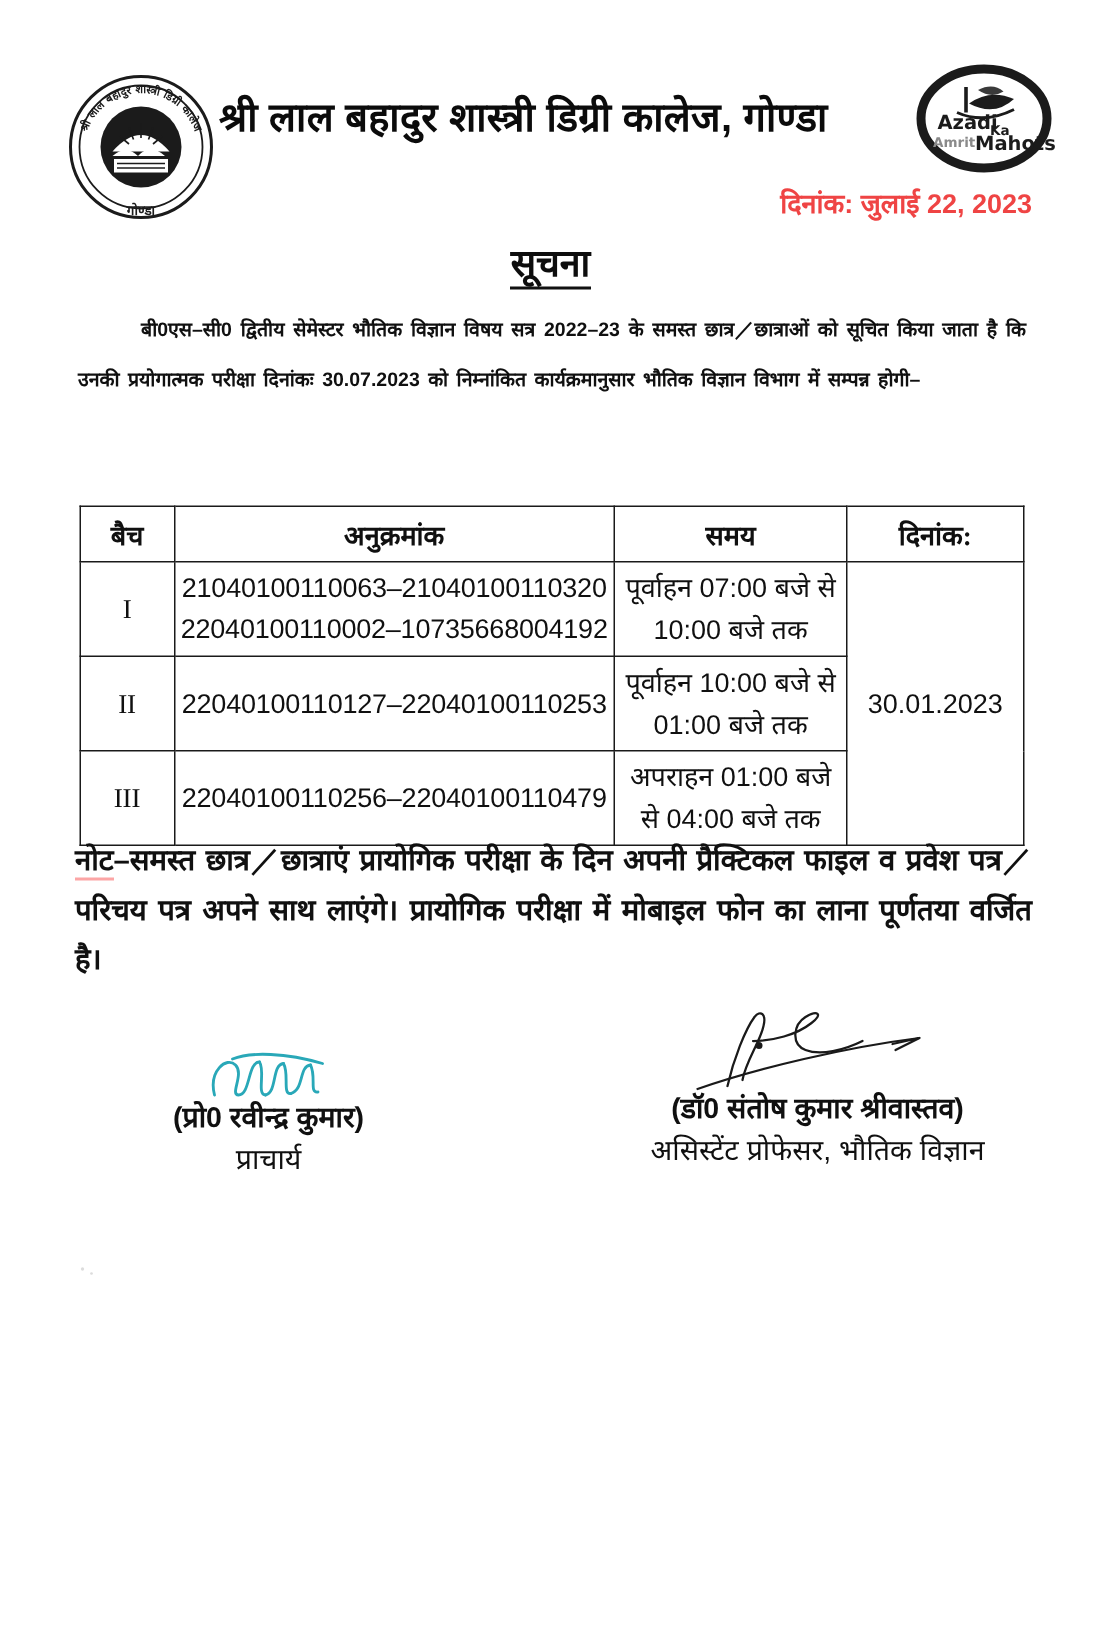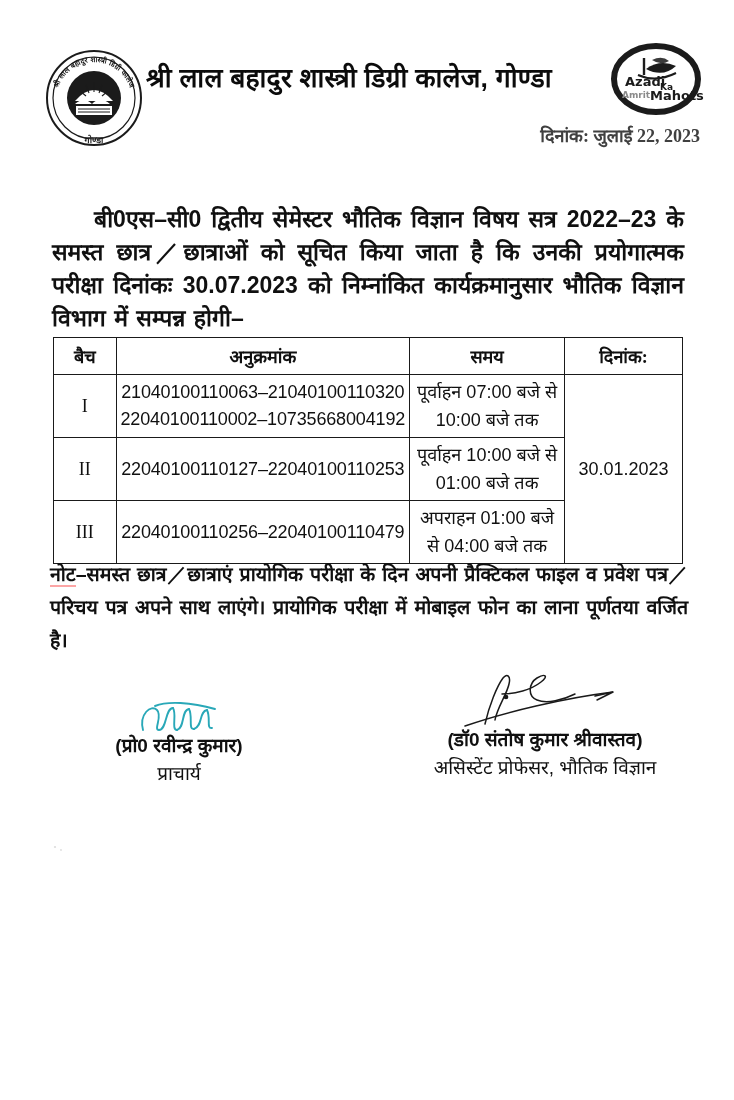--- a/index.html
+++ b/index.html
@@ -59,25 +59,24 @@
     width: 96px;
     height: 74px;
   }
 
   .date-line {
     position: absolute;
     left: 0;
     top: 123px;
     width: 688px;
     text-align: right;
-    font-family: Liberation Serif, serif;
+    font-family: Liberation Sans, sans-serif;
     font-size: 18px;
     font-weight: 600;
-    color: #404040;
-    margin-left: 12px;
+    color: #ef4444;
   }
 
   
   .notice-heading {
     position: absolute;
     left: 0;
     top: 157px;
     width: 734px;
     text-align: center;
     font-family: "Liberation Sans", "DejaVu Sans", sans-serif;
@@ -90,21 +89,21 @@
     padding-bottom: 1px;
   }
 
   
   .body-para {
     position: absolute;
     left: 52px;
     top: 203px;
     width: 632px;
     font-family: "Liberation Sans", "DejaVu Sans", sans-serif;
-    font-size: 23px;
+    font-size: 13px;
     font-weight: 600;
     line-height: 33px;
     text-align: justify;
     text-align-last: left;
     color: #101010;
     text-indent: 42px;
     word-spacing: 2px;
   }
 
   
@@ -279,20 +278,23 @@
         <text x="17" y="44" font-family="DejaVu Sans, sans-serif" font-size="13" font-weight="700" fill="#1b1b1b">Azadi</text>
         <text x="52" y="48" font-family="DejaVu Sans, sans-serif" font-size="9" font-weight="700" fill="#1b1b1b">Ka</text>
         <text x="14" y="56" font-family="DejaVu Sans, sans-serif" font-size="9" font-weight="700" fill="#8a8a8a">Amrit</text>
         <text x="42" y="58" font-family="DejaVu Sans, sans-serif" font-size="13" font-weight="700" fill="#1b1b1b">Mahotsav</text>
       </svg>
     </div>
   </div>
 
   <div class="date-line">दिनांक: जुलाई 22, 2023</div>
 
+  <div class="notice-heading">
+    <span>सूचना</span>
+  </div>
 
   <div class="body-para">बी0एस–सी0 द्वितीय सेमेस्टर भौतिक विज्ञान विषय सत्र 2022–23 के समस्त छात्र／छात्राओं को सूचित किया जाता है कि उनकी प्रयोगात्मक परीक्षा दिनांकः 30.07.2023 को निम्नांकित कार्यक्रमानुसार भौतिक विज्ञान विभाग में सम्पन्न होगी–</div>
 
   <table class="sched-table">
     <thead>
       <tr>
         <th class="col-batch">बैच</th>
         <th class="col-roll">अनुक्रमांक</th>
         <th class="col-time">समय</th>
         <th class="col-date">दिनांक:</th>

